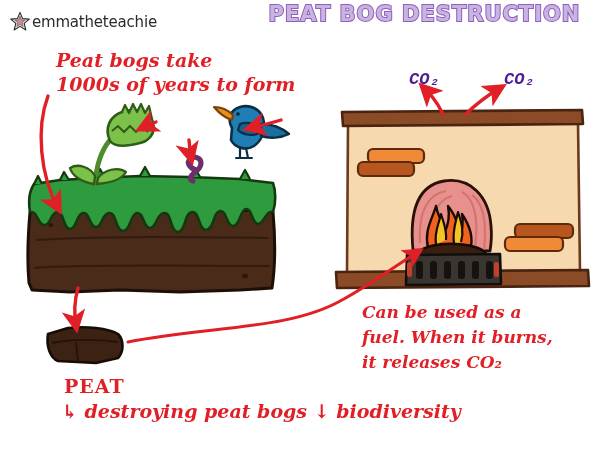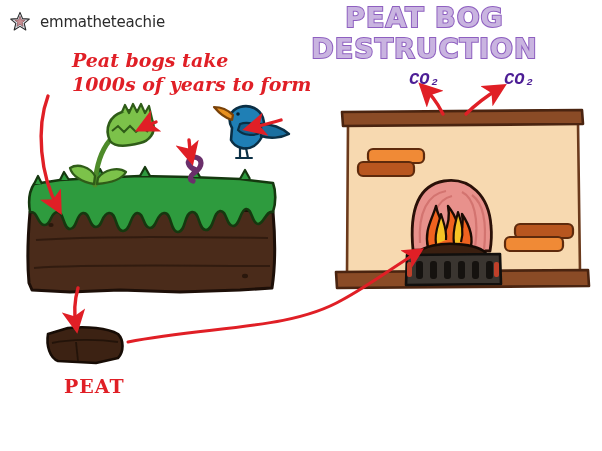--- a/index.html
+++ b/index.html
@@ -1,25 +1,25 @@
 <!DOCTYPE html>
 <html><head>
 <meta charset="utf-8">
 <style>
   html,body{margin:0;padding:0;background:#fff;}
   body{width:602px;height:451px;overflow:hidden;font-family:"DejaVu Sans",sans-serif;}
   #stage{position:relative;width:602px;height:451px;background:#ffffff;}
 
   
-  #watermark{position:absolute;left:8px;top:10px;display:flex;align-items:center;gap:8px;}
+  #watermark{position:absolute;left:8px;top:10px;display:flex;align-items:center;gap:0;}
   #watermark .wm-text{font-family:"DejaVu Sans",sans-serif;font-size:15px;color:#2b2b2b;letter-spacing:-0.2px;}
 
   
   #title{position:absolute;left:252px;top:2px;width:345px;text-align:center;
-         font-family:"DejaVu Sans",sans-serif;font-weight:bold;font-size:27px;letter-spacing:1px;
+         font-family:"DejaVu Sans",sans-serif;font-weight:bold;font-size:21px;letter-spacing:1px;
          color:#c9b4e0;-webkit-text-stroke:2px #8e5fc0;paint-order:stroke fill;}
 
   
   .hand{position:absolute;color:#e01f26;font-family:"DejaVu Serif",serif;font-style:italic;font-weight:bold;}
 
   #note-top{left:56px;top:48px;font-size:19px;line-height:24px;width:265px;}
   #note-acidic{left:128px;top:207px;font-size:18px;}
   #label-peat{left:48px;top:375px;font-size:19px;letter-spacing:1px;font-style:normal;margin-left:16px;}
   #note-bottom{left:62px;top:400px;font-size:19px;}
   #note-fuel{left:362px;top:300px;font-size:17px;line-height:25px;width:235px;}
@@ -173,19 +173,23 @@
       <path d="M156 122 C150 124 146 126 142 128"></path>
       <path d="M189 140 C190 148 190 154 191 158"></path>
       <path d="M281 120 C268 124 258 126 250 128"></path>
       <path d="M78 288 C74 302 74 314 76 326"></path>
       <path d="M443 114 C436 100 430 94 424 88"></path>
       <path d="M466 114 C478 102 490 94 500 88"></path>
     </g>
     <path d="M128 342 C210 326 290 330 342 300 C368 286 392 268 418 252" stroke="#e01f26" stroke-width="3" fill="none" stroke-linecap="round" marker-end="url(#ah)"></path>
   </svg>
 
-  <div class="hand" id="note-top" style="white-space:pre-line;margin-left:16px;">Peat bogs take
+  <div class="hand" id="note-top" style="white-space:pre-line;">Peat bogs take
 1000s  of years to form</div>
   <div class="hand" id="label-peat">PEAT</div>
+  <div class="hand" id="note-bottom">↳ destroying peat bogs ↓ biodiversity</div>
+  <div class="hand" id="note-fuel" style="white-space:pre-line;">Can be used as a
+fuel. When it burns,
+it releases  CO₂</div>
   <div class="co2" id="co2-left">CO₂</div>
   <div class="co2" id="co2-right">CO₂</div>
 
 </div>
 
 </body></html>

